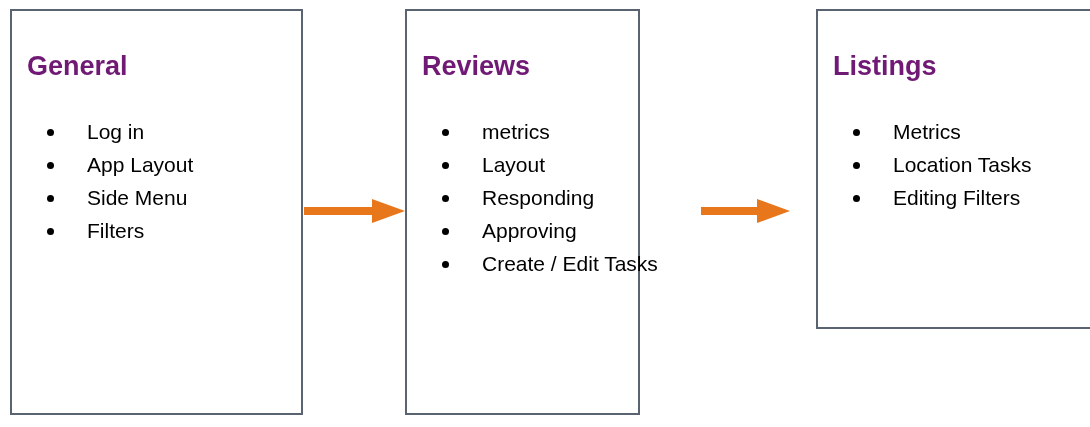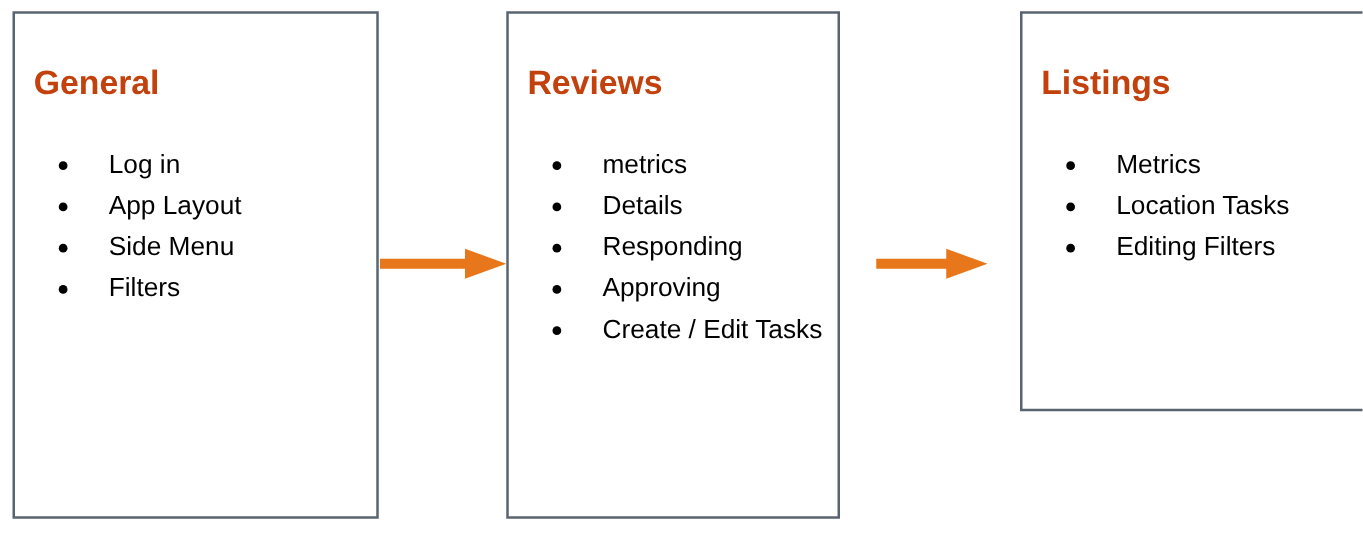--- a/index.html
+++ b/index.html
@@ -27,21 +27,21 @@
     border: 2px solid #5a6470;
   }
   .node-title {
     position: absolute;
     left: 15px;
     top: 39px;
     margin: 0;
     font-size: 27px;
     font-weight: bold;
     line-height: 32px;
-    color: #c2410c;
+    color: #701a75;
     white-space: nowrap;
     letter-spacing: 0px;
   }
   .node-list {
     position: absolute;
     left: 0;
     top: 104px;
     margin: 0;
     padding: 0;
     list-style: none;
@@ -106,30 +106,30 @@
     </ul>
   </div>
 
   <div class="arrow" style="left:304px; width:101px;">
     <svg width="101" height="30" viewBox="0 0 101 30">
       <rect x="0" y="11" width="72" height="8" fill="#e8761a"></rect>
       <polygon points="68,3 101,15 68,27" fill="#e8761a"></polygon>
     </svg>
   </div>
 
-  <div class="node-box" style="left:405px; top:9px; width:267px; height:406px;text-align:right;">
+  <div class="node-box" style="left:405px; top:9px; width:235px; height:406px;text-align:right;">
     <div class="node-title">Reviews</div>
     <ul class="node-list">
       <li>
         <span class="bullet-dot"></span>
         <span class="item-label">metrics</span>
       </li>
       <li>
         <span class="bullet-dot"></span>
-        <span class="item-label">Details</span>
+        <span class="item-label">Layout</span>
       </li>
       <li>
         <span class="bullet-dot"></span>
         <span class="item-label">Responding</span>
       </li>
       <li>
         <span class="bullet-dot"></span>
         <span class="item-label">Approving</span>
       </li>
       <li>

